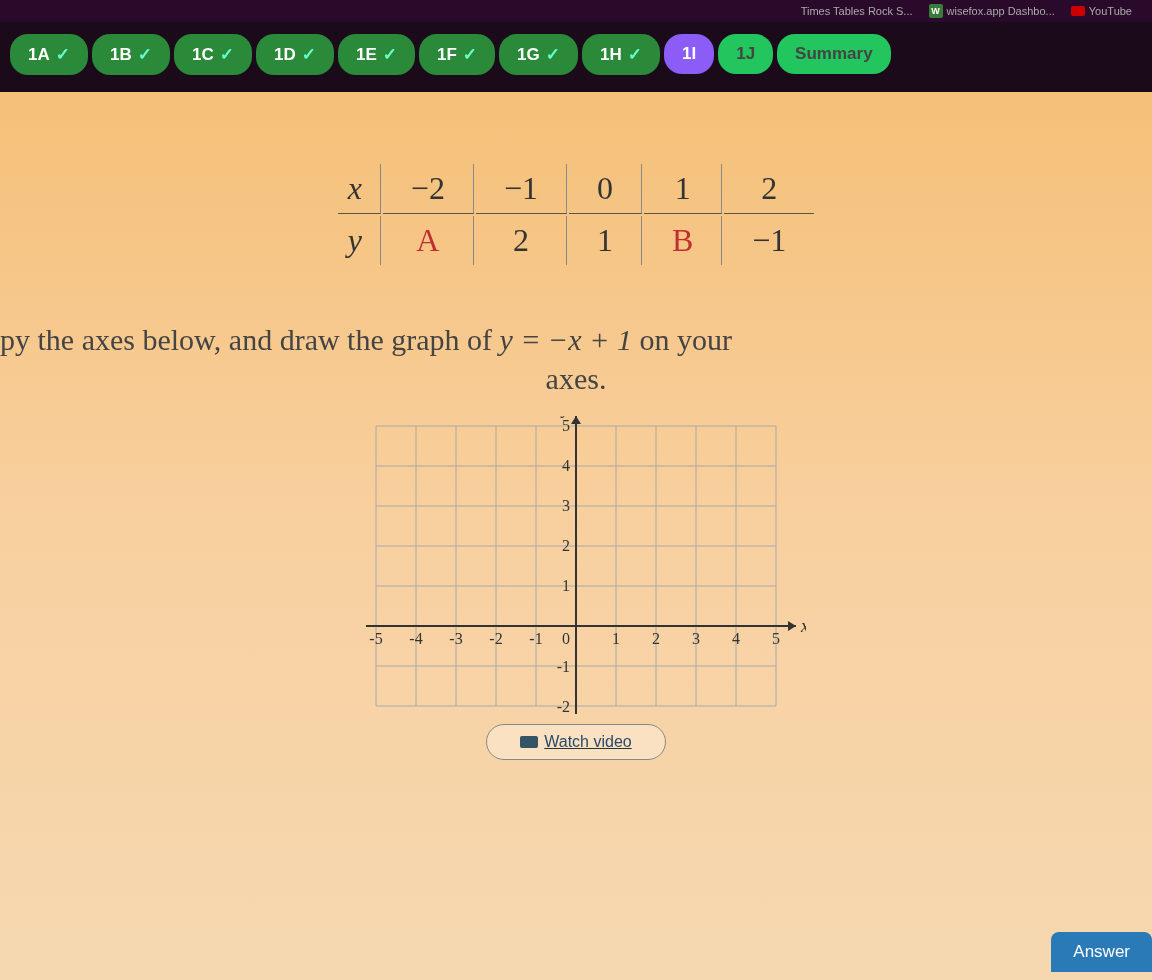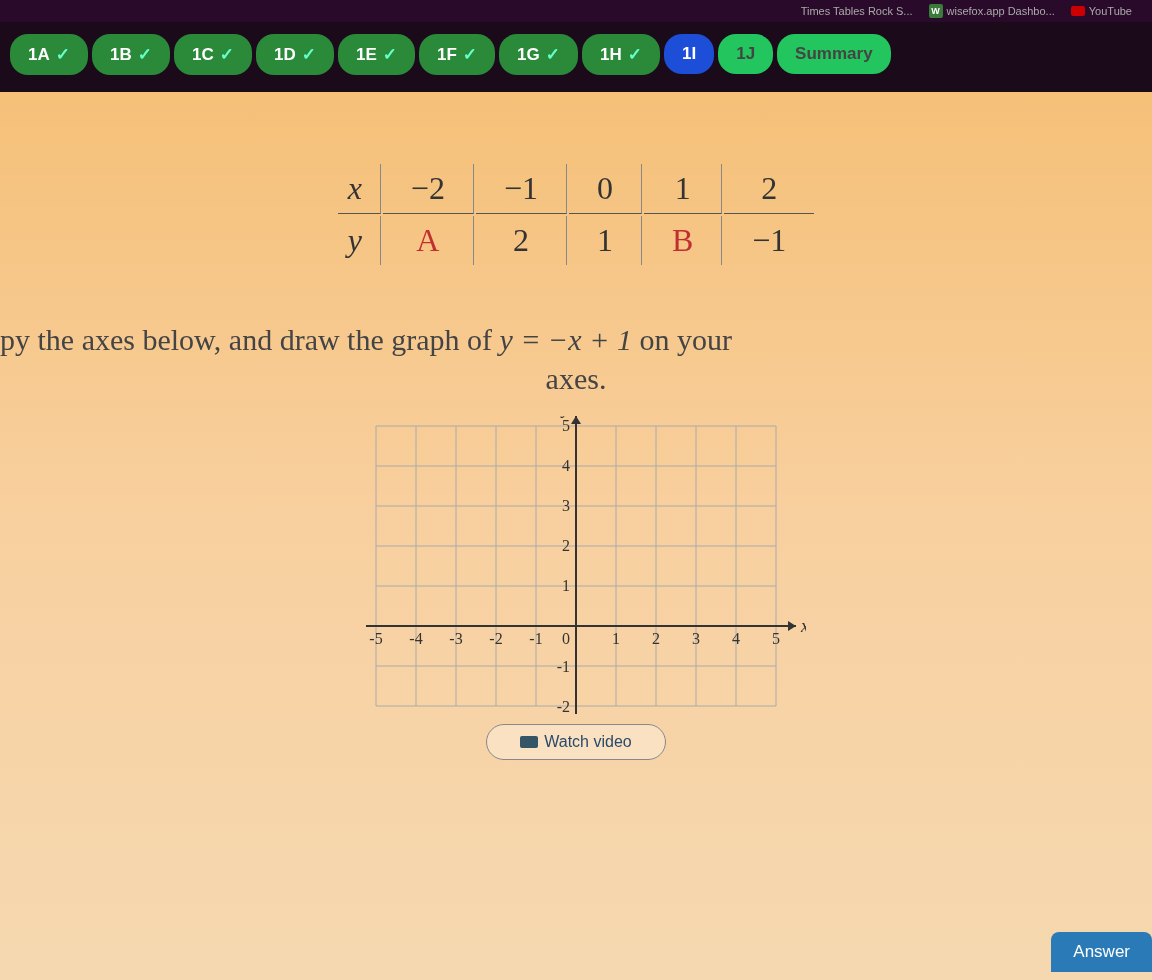--- a/index.html
+++ b/index.html
@@ -75,21 +75,21 @@
       gap: 6px;
       cursor: pointer;
     }
     
     .tab-done {
       background: #2a8a3a;
       color: #fff;
     }
     
     .tab-active {
-      background: #1d4ed8;
+      background: #8b5cf6;
       color: #fff;
     }
     
     .tab-pending {
       background: #22c55e;
       color: #444;
     }
     
     .check-icon {
       color: #6fc;
@@ -358,21 +358,21 @@
           <text x="-6" y="-115">3</text>
           <text x="-6" y="-75">2</text>
           <text x="-6" y="-35">1</text>
           <text x="-6" y="46">-1</text>
           <text x="-6" y="86">-2</text>
         </g>
       </g>
     </svg>
   </div>
 
-  <div style="display:flex;justify-content:center;">
+  <div style="display:flex;justify-content:center;text-decoration:underline;">
     <div class="watch-video">
       <span class="camera-icon"></span>
       <span>Watch video</span>
     </div>
   </div>
 
   <div class="answer-btn">
     <span>Answer</span>
   </div>
 

